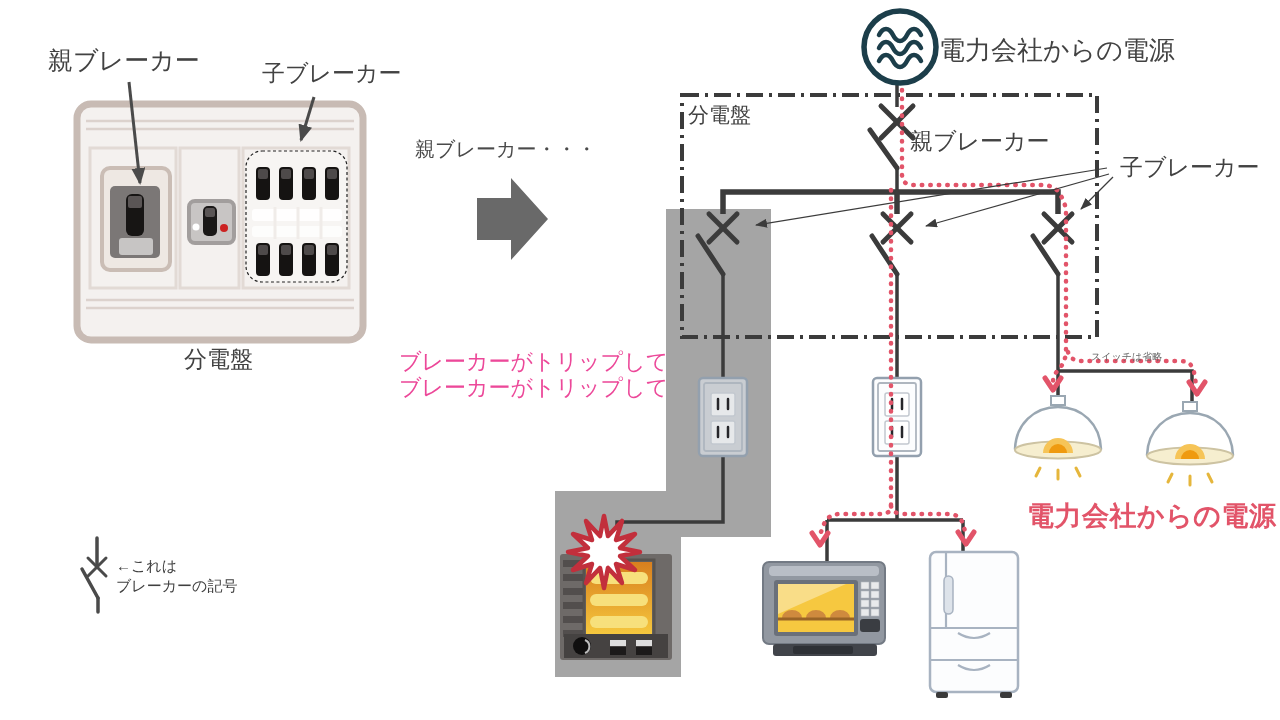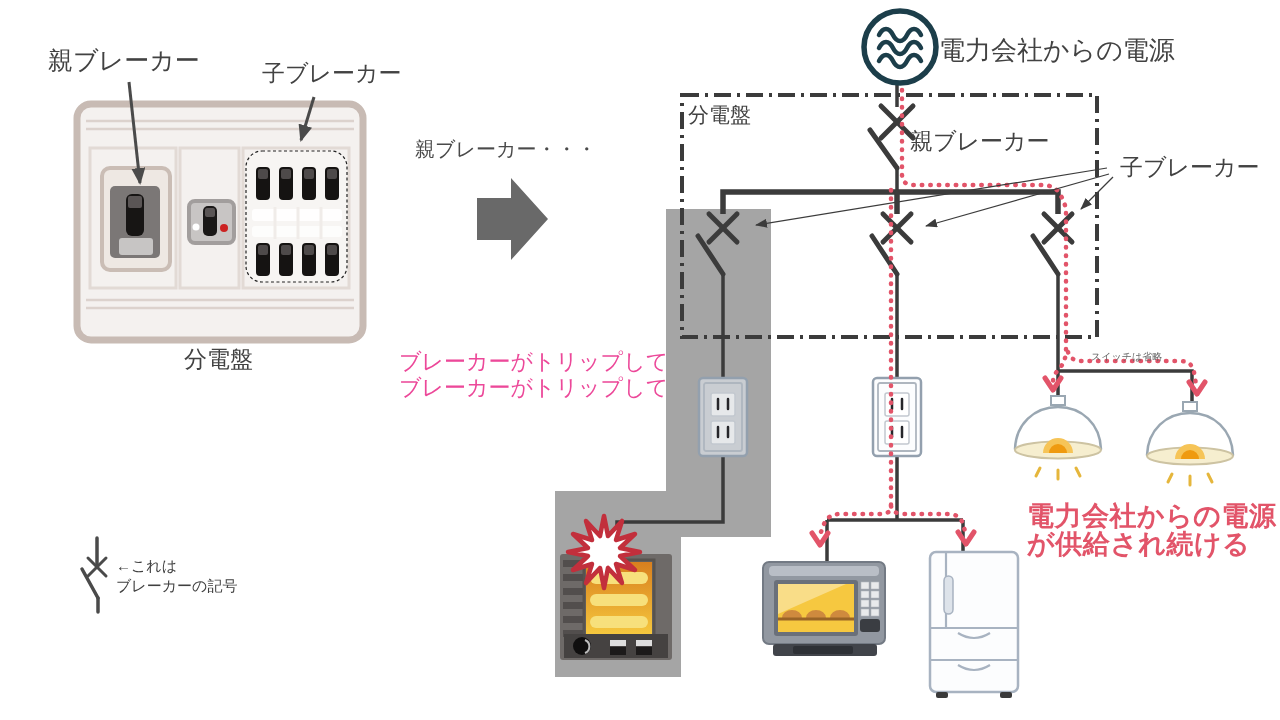--- a/index.html
+++ b/index.html
@@ -293,16 +293,15 @@
   </div>
 
   <div class="lbl" style="left:939px;top:33px;font-size:26px;text-align:right;">電力会社からの電源</div>
   <div class="lbl" style="left:688px;top:101px;font-size:21px;">分電盤</div>
   <div class="lbl" style="left:910px;top:126px;font-size:23px;">親ブレーカー</div>
   <div class="lbl" style="left:1120px;top:152px;font-size:23px;">子ブレーカー</div>
   <div class="lbl" style="left:1091px;top:350px;font-size:10px;color:#666;">スイッチは省略</div>
 
   <div class="lbl" style="left:1027px;top:502px;font-size:27px;line-height:28px;font-weight:bold;color:var(--accent_text);letter-spacing:0.5px;">
     <div>電力会社からの電源</div>
-    <div>が供給され続ける</div>
   </div>
 
 </div>
 
 </body></html>

